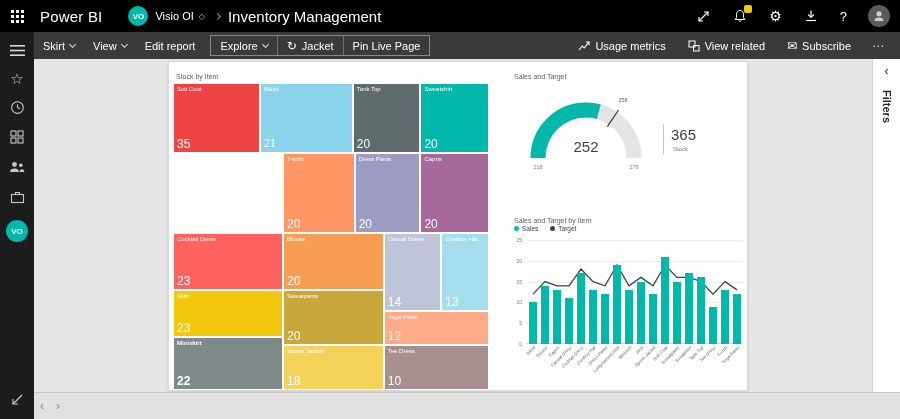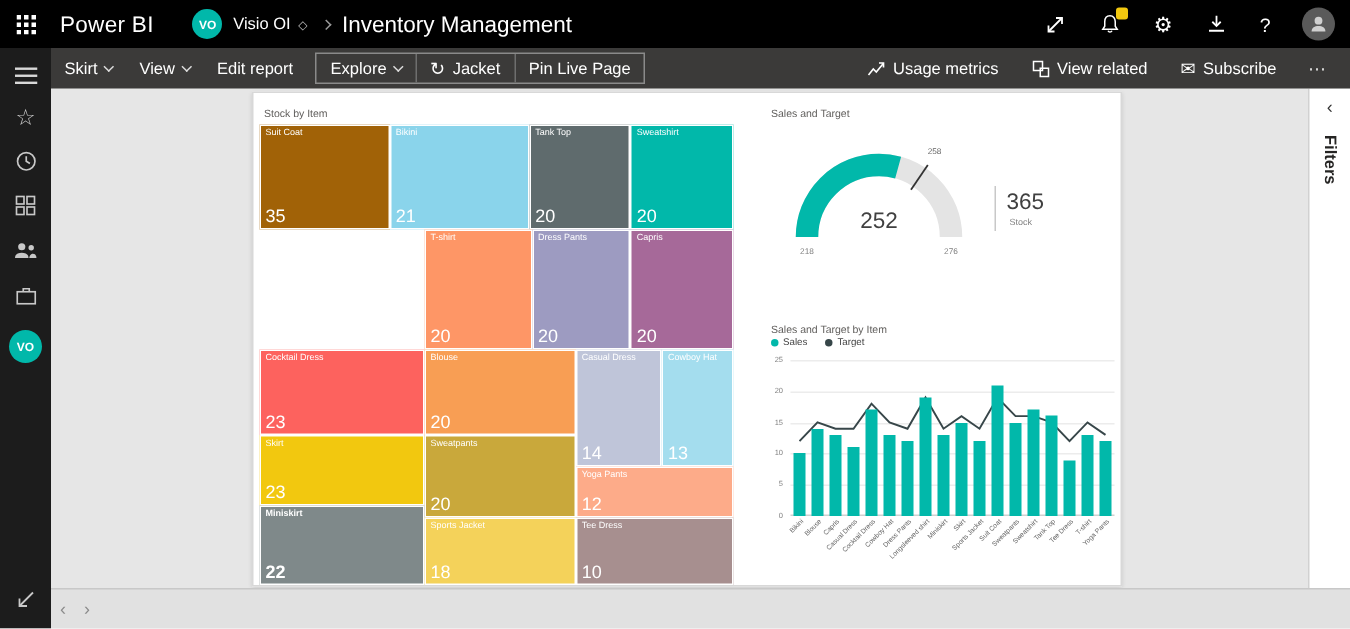--- a/index.html
+++ b/index.html
@@ -259,25 +259,25 @@
       </svg>
     </span>
   </div>
 
   <div class="canvas">
     <div class="report-page">
 
       <div class="visual treemap-visual">
         <div class="visual-title">Stock by Item</div>
         <div class="tiles" id="treemap-tiles">
-            <div class="tile" style="left: 0%; top: 0%; width: 27.5%; height: 22.7%; background: #a16207;">
+            <div class="tile" style="left: 0%; top: 0%; width: 27.5%; height: 22.7%; background: #ef4444;">
               <div class="tile-label">Suit Coat</div>
               <div class="tile-value">35</div>
             </div>
-            <div class="tile" style="left: 27.5%; top: 0%; width: 29.4%; height: 22.7%; background: rgb(138, 212, 235);">
+            <div class="tile" style="left: 27.5%; top: 0%; width: 29.4%; height: 22.7%; background: rgb(138, 212, 235); font-family: Liberation Serif, serif;">
               <div class="tile-label">Bikini</div>
               <div class="tile-value">21</div>
             </div>
             <div class="tile" style="left: 56.9%; top: 0%; width: 21.4%; height: 22.7%; background: rgb(95, 107, 109);">
               <div class="tile-label">Tank Top</div>
               <div class="tile-value">20</div>
             </div>
             <div class="tile" style="left: 78.3%; top: 0%; width: 21.7%; height: 22.7%; background: rgb(1, 184, 170);">
               <div class="tile-label">Sweatshirt</div>
               <div class="tile-value">20</div>

